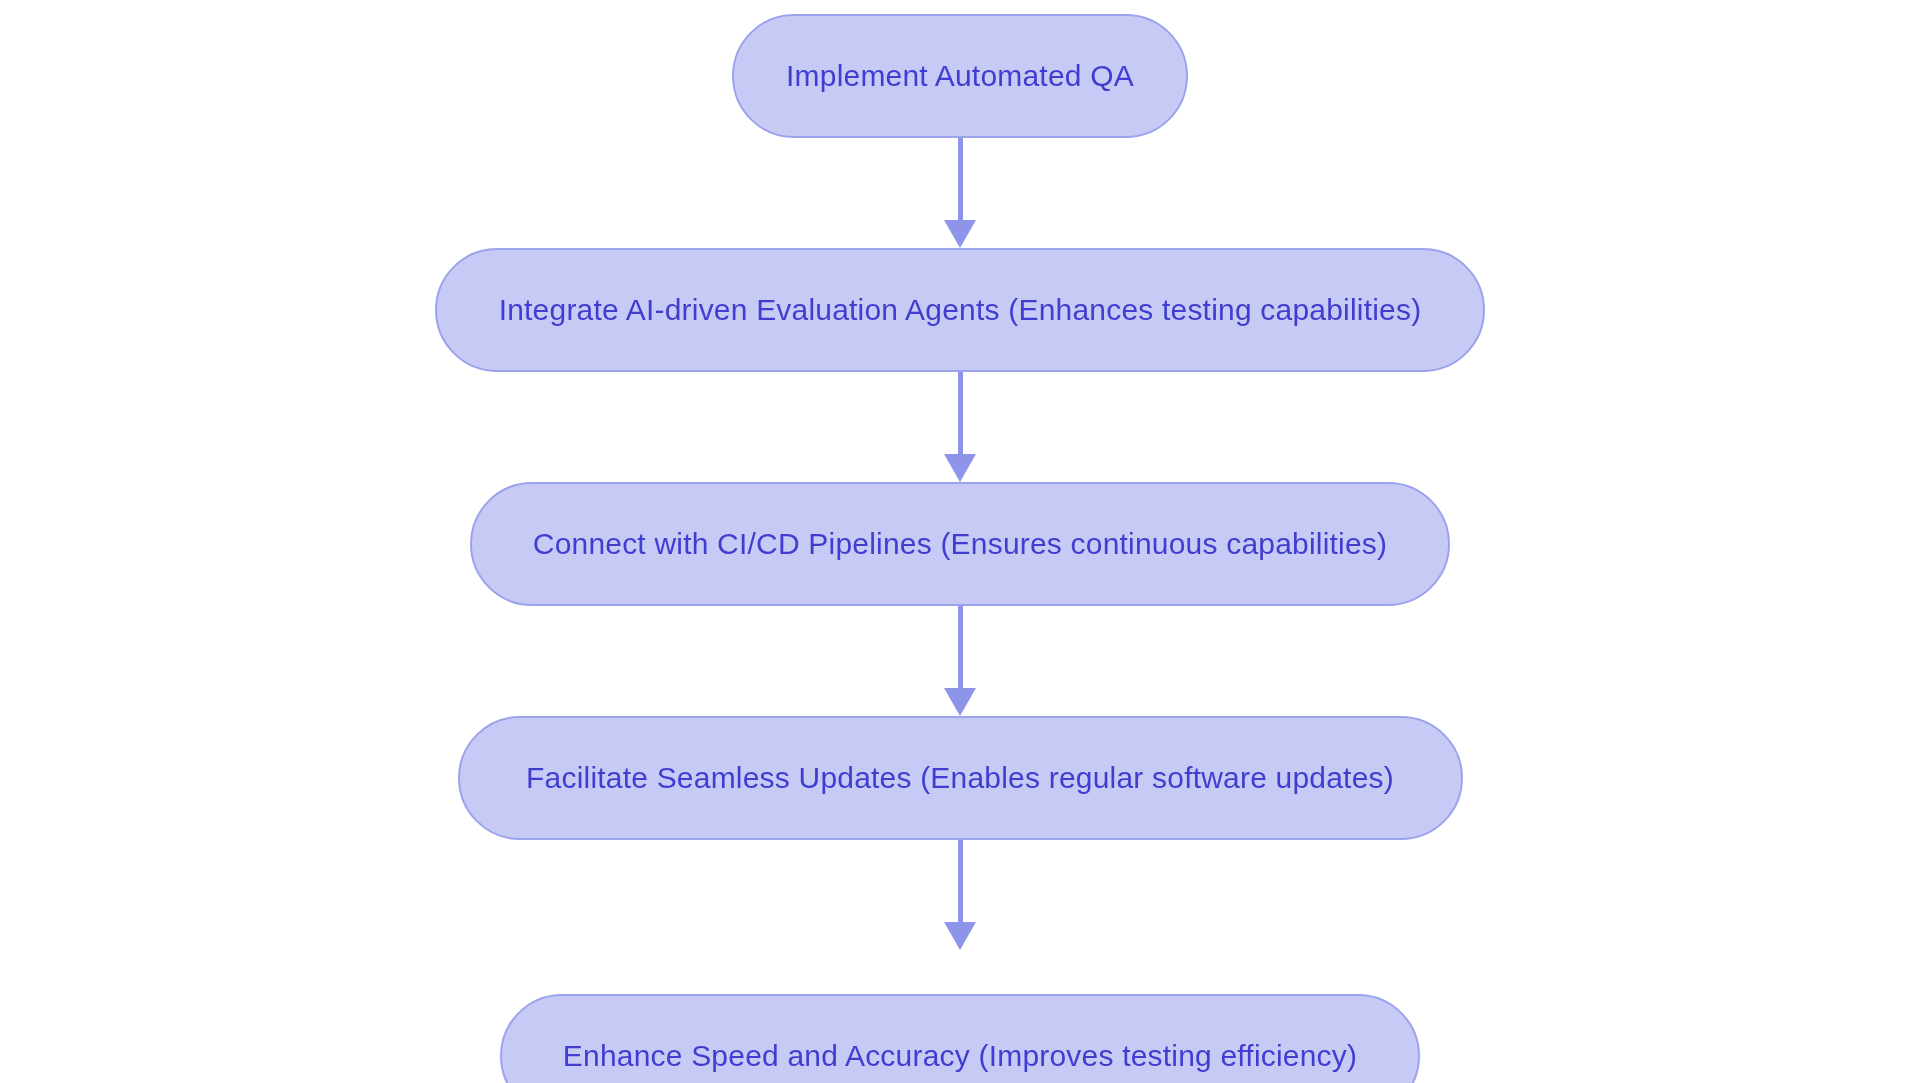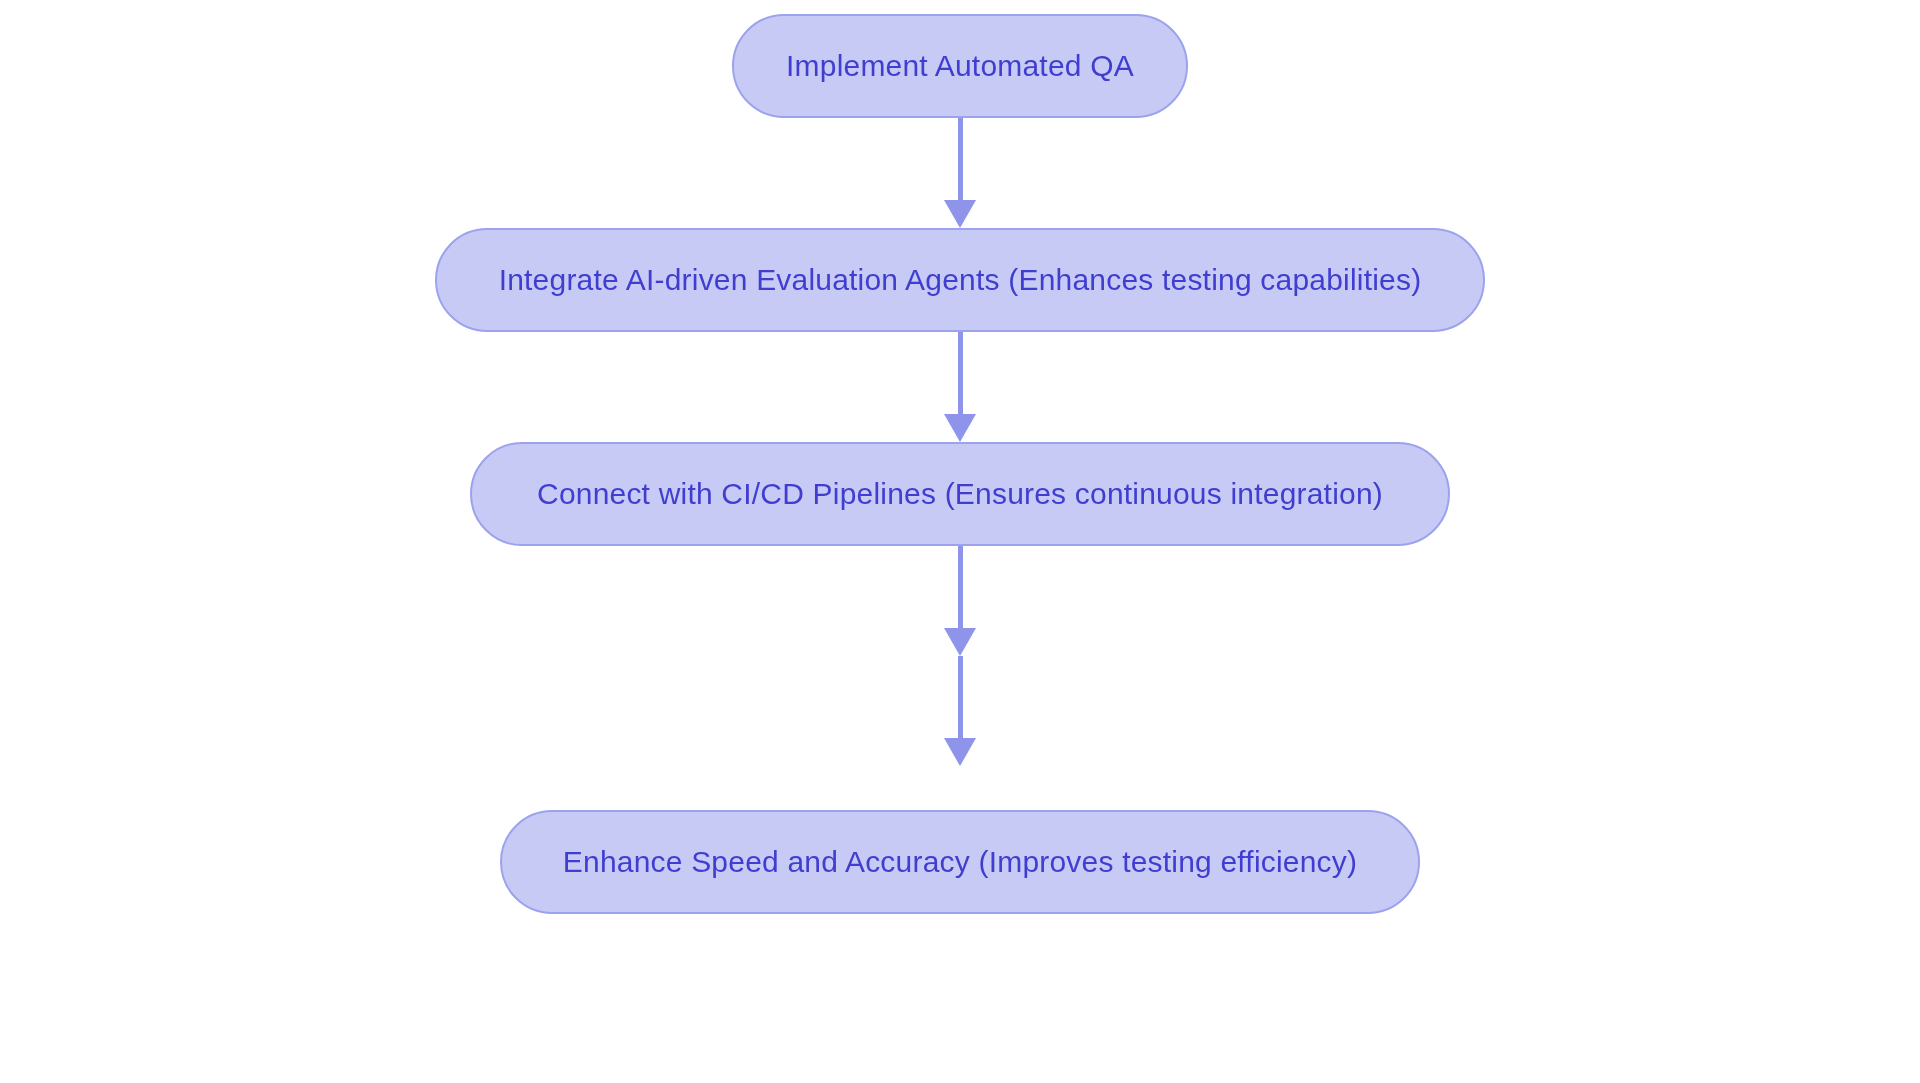--- a/index.html
+++ b/index.html
@@ -19,21 +19,21 @@
     width: 1920px;
     height: 1083px;
     background: var(--background);
     overflow: hidden;
     display: flex;
     flex-direction: column;
     align-items: center;
     padding-top: 14px;
   }
   .flow-node {
-    height: 104px;
+    height: 124px;
     border-radius: 62px;
     background: var(--node-fill);
     border: 2px solid var(--node-border);
     display: flex;
     align-items: center;
     justify-content: center;
     padding: 0 52px;
     flex: 0 0 auto;
   }
   .flow-node .node-label {
@@ -85,28 +85,31 @@
   <div class="flow-node n2">
     <span class="node-label">Integrate AI-driven Evaluation Agents (Enhances testing capabilities)</span>
   </div>
 
   <div class="flow-arrow">
     <div class="arrow-stem"></div>
     <div class="arrow-head"></div>
   </div>
 
   <div class="flow-node n3">
-    <span class="node-label">Connect with CI/CD Pipelines (Ensures continuous integration)</span>
+    <span class="node-label">Connect with CI/CD Pipelines (Ensures continuous capabilities)</span>
   </div>
 
   <div class="flow-arrow">
     <div class="arrow-stem"></div>
     <div class="arrow-head"></div>
   </div>
 
+  <div class="flow-node n4">
+    <span class="node-label">Facilitate Seamless Updates (Enables regular software updates)</span>
+  </div>
 
   <div class="flow-arrow">
     <div class="arrow-stem"></div>
     <div class="arrow-head"></div>
   </div>
 
   <div class="flow-node n5">
     <span class="node-label">Enhance Speed and Accuracy (Improves testing efficiency)</span>
   </div>
 

